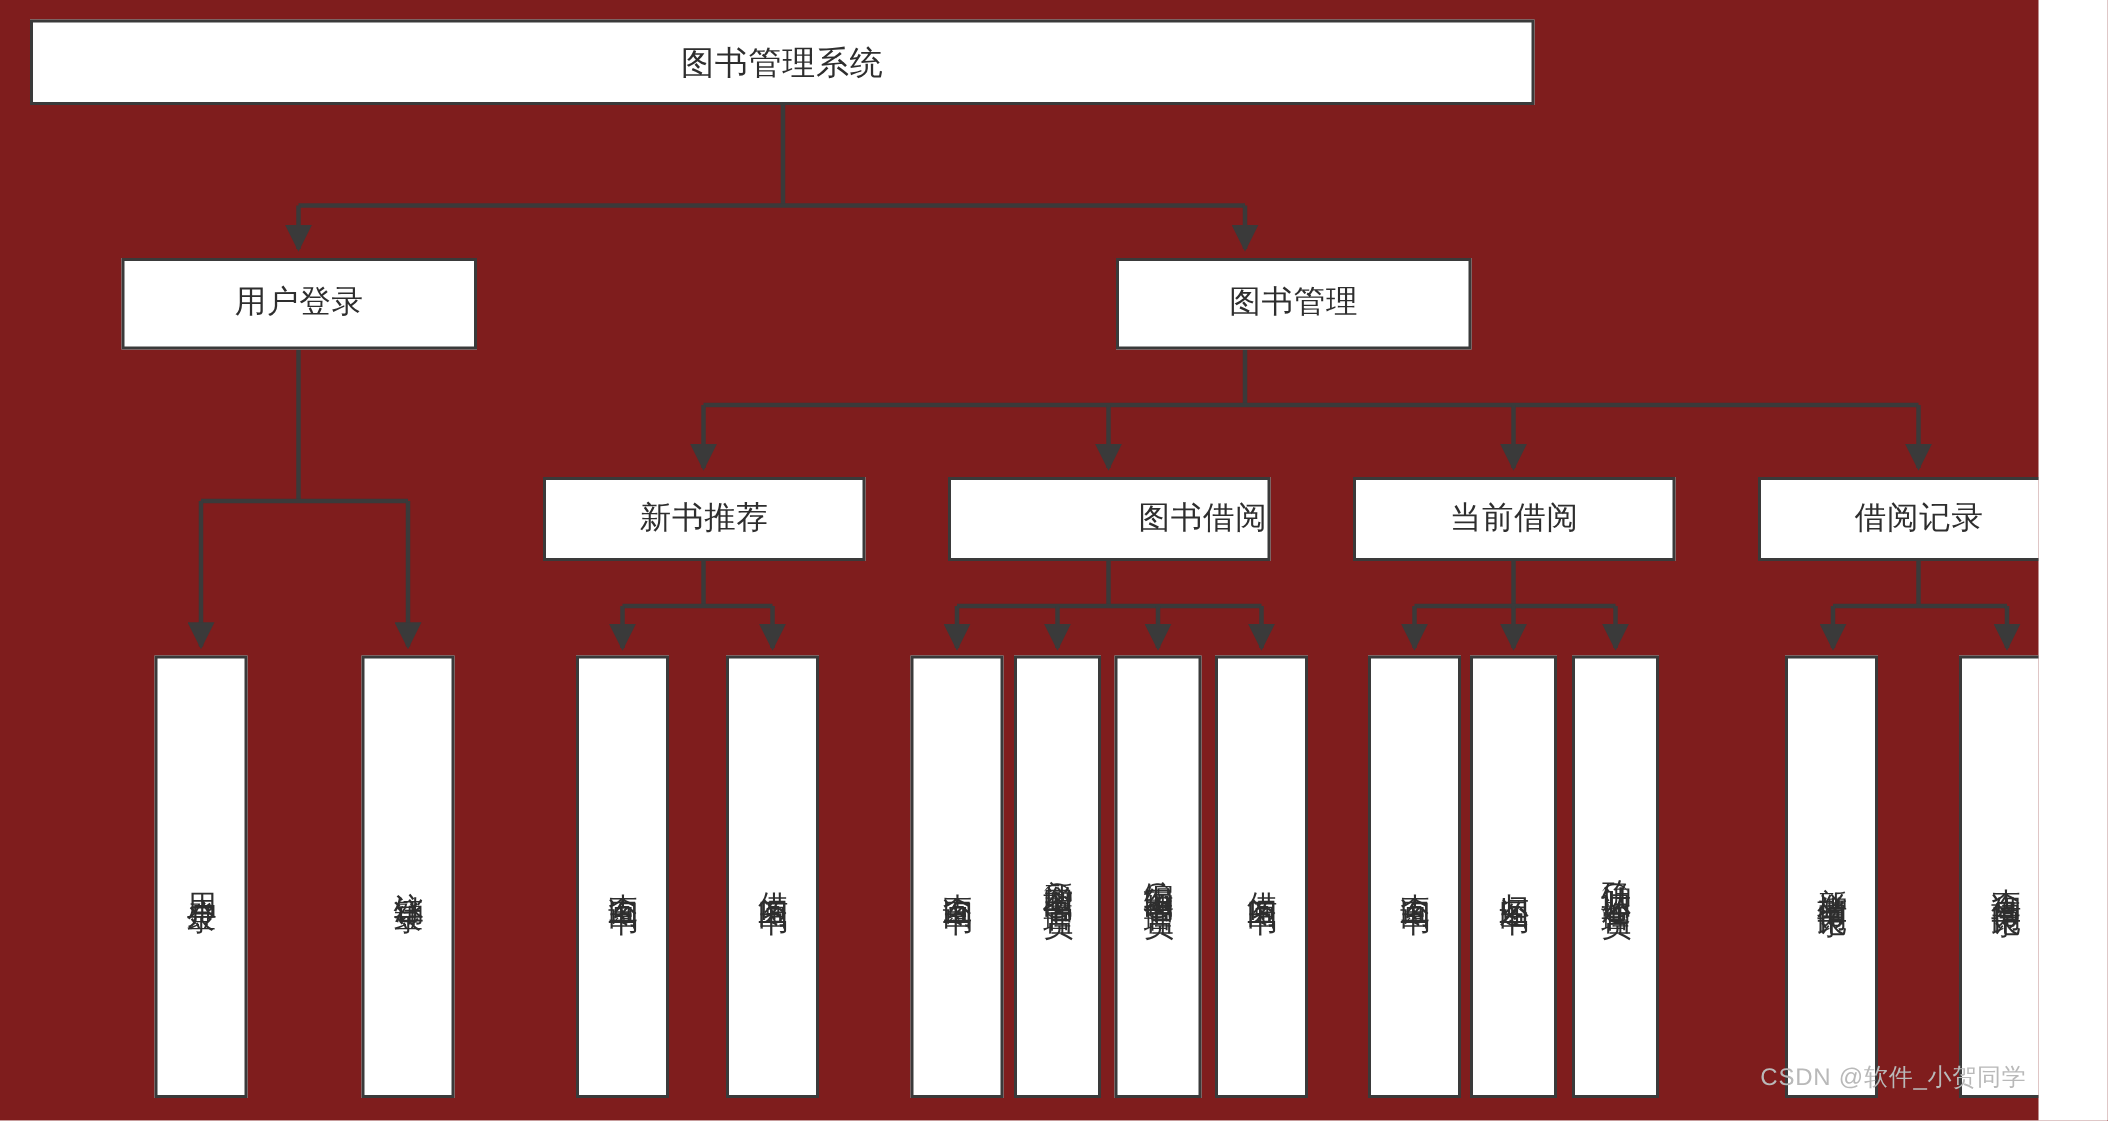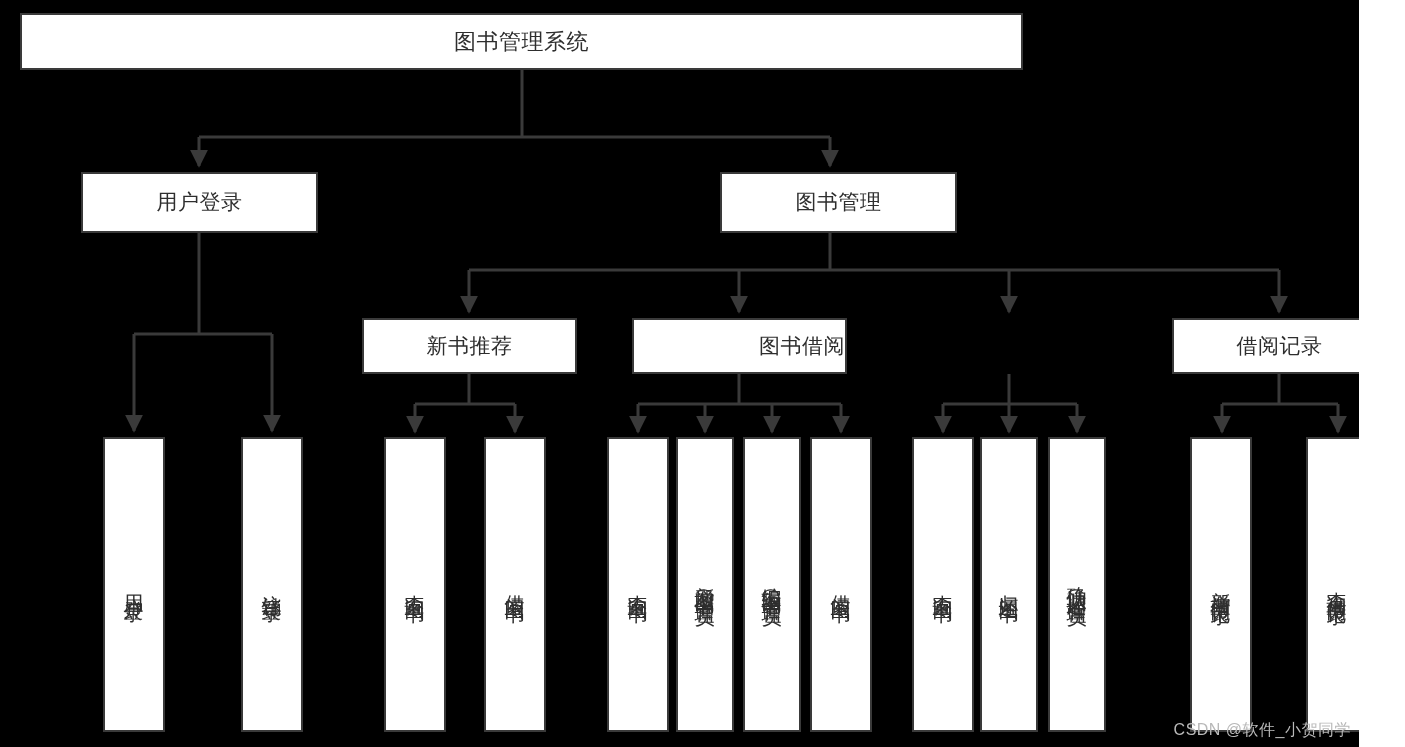--- a/index.html
+++ b/index.html
@@ -9,21 +9,21 @@
     background: #ffffff;
   }
   body {
     font-family: "Liberation Sans", "DejaVu Sans", sans-serif;
     color: #2b2b2b;
   }
   #diagram-root {
     position: relative;
     width: 1359px;
     height: 747px;
-    background: #000000;
+    background: #7f1d1d;
     overflow: hidden;
   }
   #diagram-svg {
     position: absolute;
     left: 0;
     top: 0;
     width: 1405px;
     height: 747px;
   }
   .node {
@@ -59,21 +59,21 @@
     writing-mode: vertical-rl;
     text-orientation: upright;
     font-size: 20px;
     letter-spacing: 3px;
     text-align: center;
     line-height: 1;
   }
   #watermark {
     position: absolute;
     right: 8px;
-    bottom: 6px;
+    bottom: 18px;
     font-size: 16px;
     color: #b9b9b9;
     letter-spacing: 0.5px;
     white-space: nowrap;
     pointer-events: none;
     margin-left: 21px;
   }
 </style>
 </head>
 <body>
@@ -132,30 +132,33 @@
     </g>
   </svg>
 
   <div class="node horiz root" style="left:20px; top:13px; width:1003px; height:57px;">
     <span class="node-label">图书管理系统</span>
   </div>
 
   <div class="node horiz" style="left:81px; top:172px; width:237px; height:61px;">
     <span class="node-label">用户登录</span>
   </div>
-  <div class="node horiz" style="left:720px; top:172px; width:237px; height:61px;">
+  <div class="node horiz" style="left:744px; top:172px; width:237px; height:61px;">
     <span class="node-label">图书管理</span>
   </div>
 
   <div class="node horiz" style="left:362px; top:318px; width:215px; height:56px;align-items:center;">
     <span class="node-label">新书推荐</span>
   </div>
   <div class="node horiz" style="left:632px; top:318px; width:215px; height:56px;justify-content:flex-end;">
     <span class="node-label">图书借阅</span>
   </div>
+  <div class="node horiz" style="left:902px; top:318px; width:215px; height:56px;">
+    <span class="node-label">当前借阅</span>
+  </div>
   <div class="node horiz" style="left:1172px; top:318px; width:215px; height:56px;">
     <span class="node-label">借阅记录</span>
   </div>
 
   <div class="node vert" style="left:103px; top:437px; width:62px; height:295px;">
     <span class="node-label">用户登录</span>
   </div>
   <div class="node vert" style="left:241px; top:437px; width:62px; height:295px;">
     <span class="node-label">注销登录</span>
   </div>

